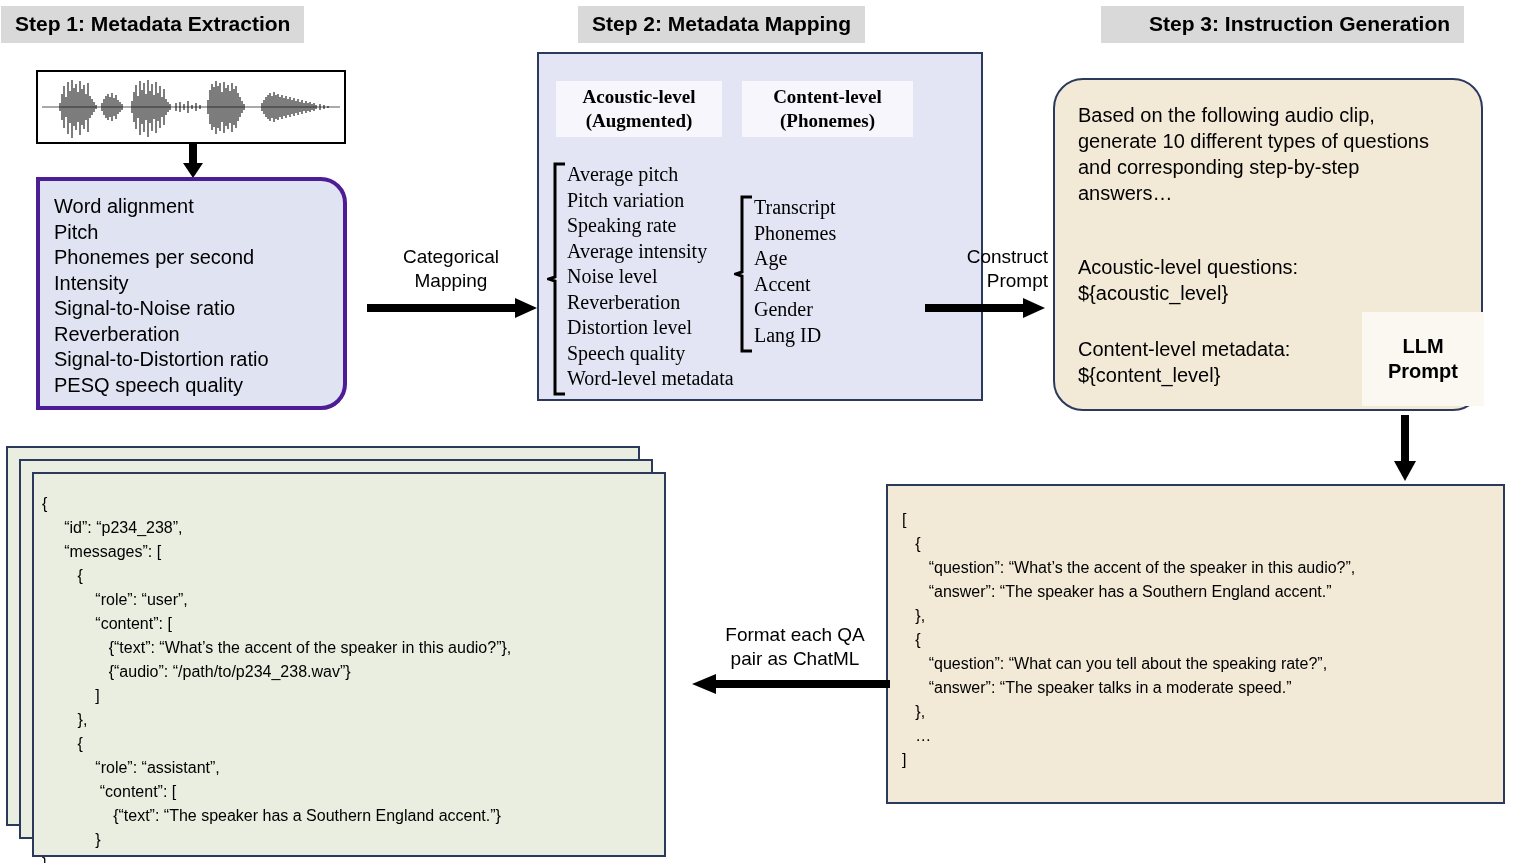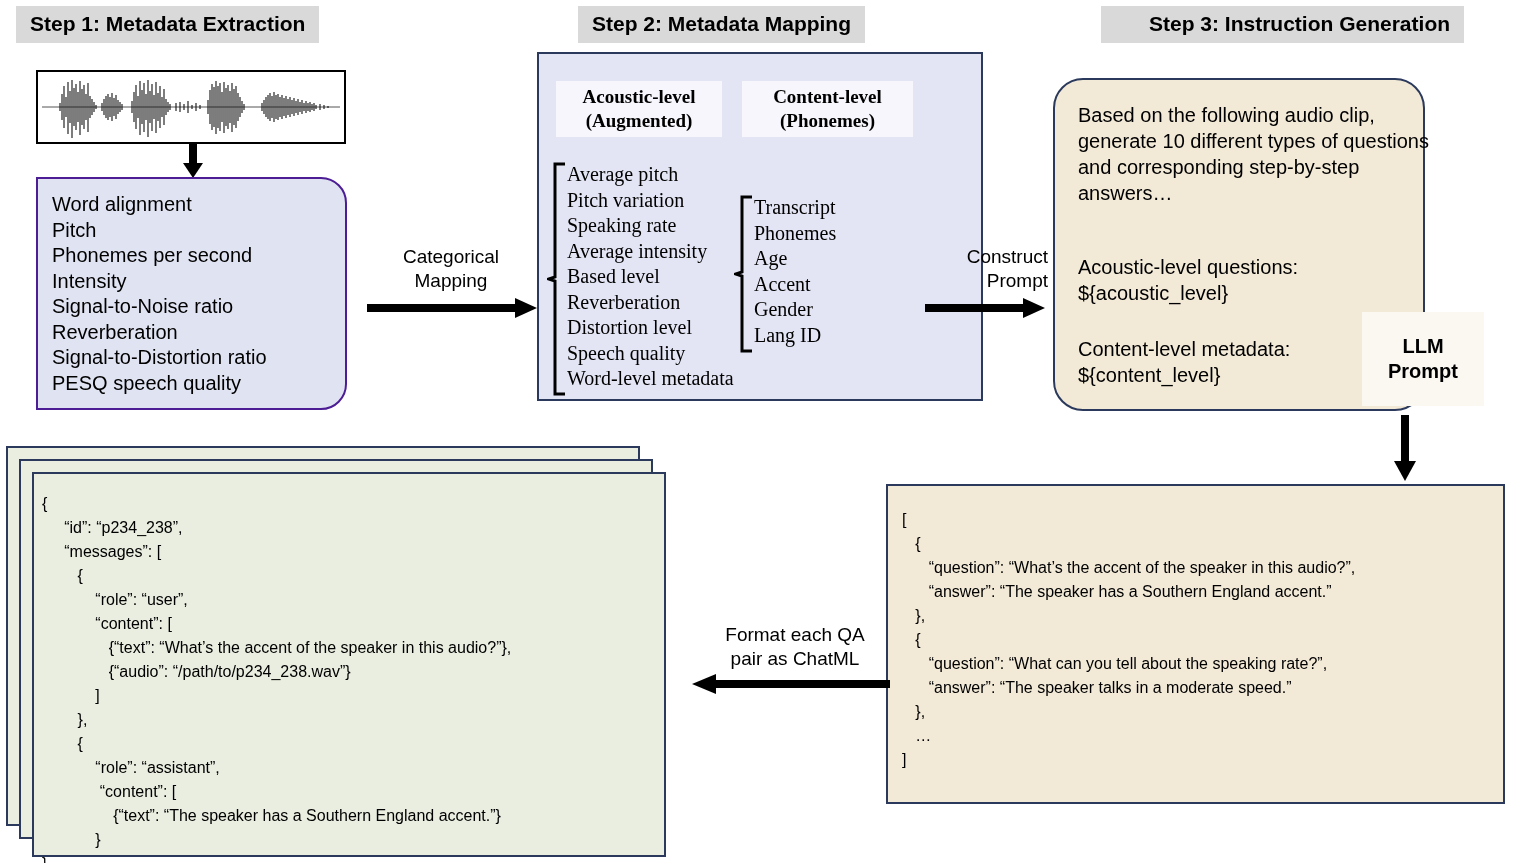--- a/index.html
+++ b/index.html
@@ -22,21 +22,21 @@
   }
 
   
   .box-blue{
     background:#e3e5f4;
     border:2px solid #2b3a5c;
     box-sizing:border-box;
   }
   .box-blue-round{
     background:#e0e3f2;
-    border:2px solid #4c1d95;
+    border:4px solid #4c1d95;
     border-radius:0 26px 26px 0;
     box-sizing:border-box;
   }
   .box-tan{
     background:#f2e9d7;
     border:2px solid #2b3a5c;
     box-sizing:border-box;
   }
   .box-tan-round{
     background:#f2e9d7;
@@ -105,21 +105,21 @@
 
   
   .bracket{display:block;}
 
   
   .wave-box{border:2px solid #000;box-sizing:border-box;background:#fff;}
 </style>
 </head>
 <body>
 
-<div class="abs step-header" style="left:16px;top:6px;">Step 1: Metadata Extraction</div>
+<div class="abs step-header" style="left:1px;top:6px;">Step 1: Metadata Extraction</div>
 
 <div class="abs wave-box" style="left:36px;top:70px;width:310px;height:74px;">
   <svg class="abs" style="left:0;top:0;" width="306" height="70" viewBox="0 0 306 70">
     <line x1="4" y1="35" x2="302" y2="35" stroke="#555" stroke-width="1"></line>
     <g stroke="#111" stroke-width="1.1">
       <line x1="22" y1="31" x2="22" y2="39"></line>
         <line x1="24" y1="22" x2="24" y2="48"></line>
       <line x1="26" y1="14" x2="26" y2="56"></line>
         <line x1="28" y1="25" x2="28" y2="45"></line>
       <line x1="30" y1="10" x2="30" y2="62"></line>
@@ -262,21 +262,21 @@
   <div class="abs sub-title" style="left:203px;top:27px;width:155px;">Content-level
 (Phonemes)</div>
 
   <svg class="abs bracket" style="left:8px;top:108px;" width="20" height="234" viewBox="0 0 20 234">
     <path d="M18 2 L8 2 L8 115 L2 117 L8 119 L8 232 L18 232" stroke="#000" stroke-width="3" fill="none"></path>
   </svg>
   <div class="abs list-text" style="left:28px;top:108px;">Average pitch
 Pitch variation
 Speaking rate
 Average intensity
-Based level
+Noise level
 Reverberation
 Distortion level
 Speech quality
 Word-level metadata</div>
 
   <svg class="abs bracket" style="left:195px;top:141px;" width="20" height="158" viewBox="0 0 20 158">
     <path d="M18 2 L8 2 L8 77 L2 79 L8 81 L8 156 L18 156" stroke="#000" stroke-width="3" fill="none"></path>
   </svg>
   <div class="abs list-text" style="left:215px;top:141px;">Transcript
 Phonemes
@@ -288,21 +288,21 @@
 
 <div class="abs arrow-label" style="left:928px;top:245px;width:120px;text-align:right;">Construct
 Prompt</div>
 <svg class="abs arrow-svg" style="left:925px;top:296px;" width="122" height="24" viewBox="0 0 122 24">
   <line x1="0" y1="12" x2="100" y2="12" stroke="#000" stroke-width="8"></line>
   <polygon points="120,12 98,2 98,22" fill="#000"></polygon>
 </svg>
 
 <div class="abs step-header" style="left:1101px;top:6px;padding-left:48px;">Step 3: Instruction Generation</div>
 
-<div class="abs box-tan-round" style="left:1053px;top:78px;width:372px;height:333px;">
+<div class="abs box-tan-round" style="left:1053px;top:78px;width:430px;height:333px;">
   <div class="abs prompt-text" style="left:23px;top:22px;">Based on the following audio clip,
 generate 10 different types of questions
 and corresponding step-by-step
 answers…</div>
   <div class="abs prompt-text" style="left:23px;top:174px;">Acoustic-level questions:
 ${acoustic_level}</div>
   <div class="abs prompt-text" style="left:23px;top:256px;">Content-level metadata:
 ${content_level}</div>
   <div class="abs tag-label" style="left:307px;top:232px;width:98px;">LLM
 Prompt</div>

